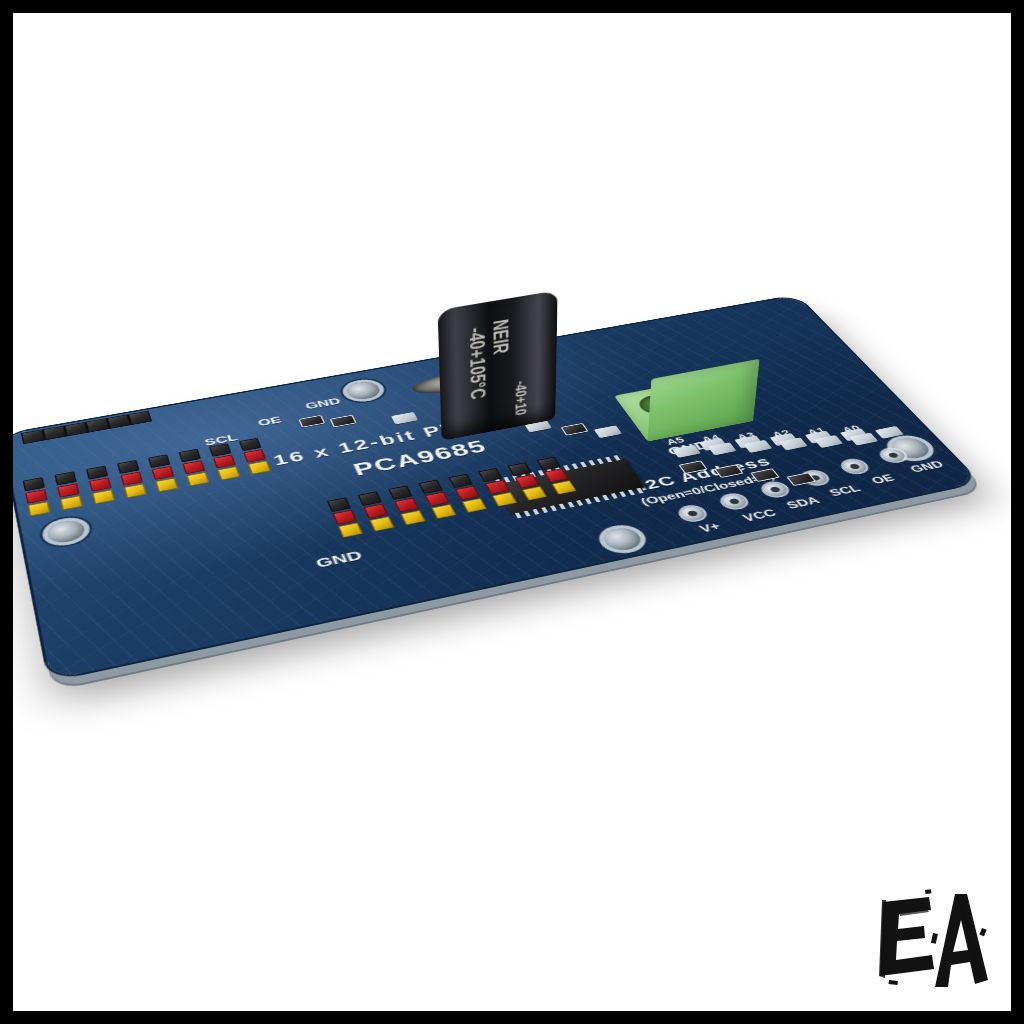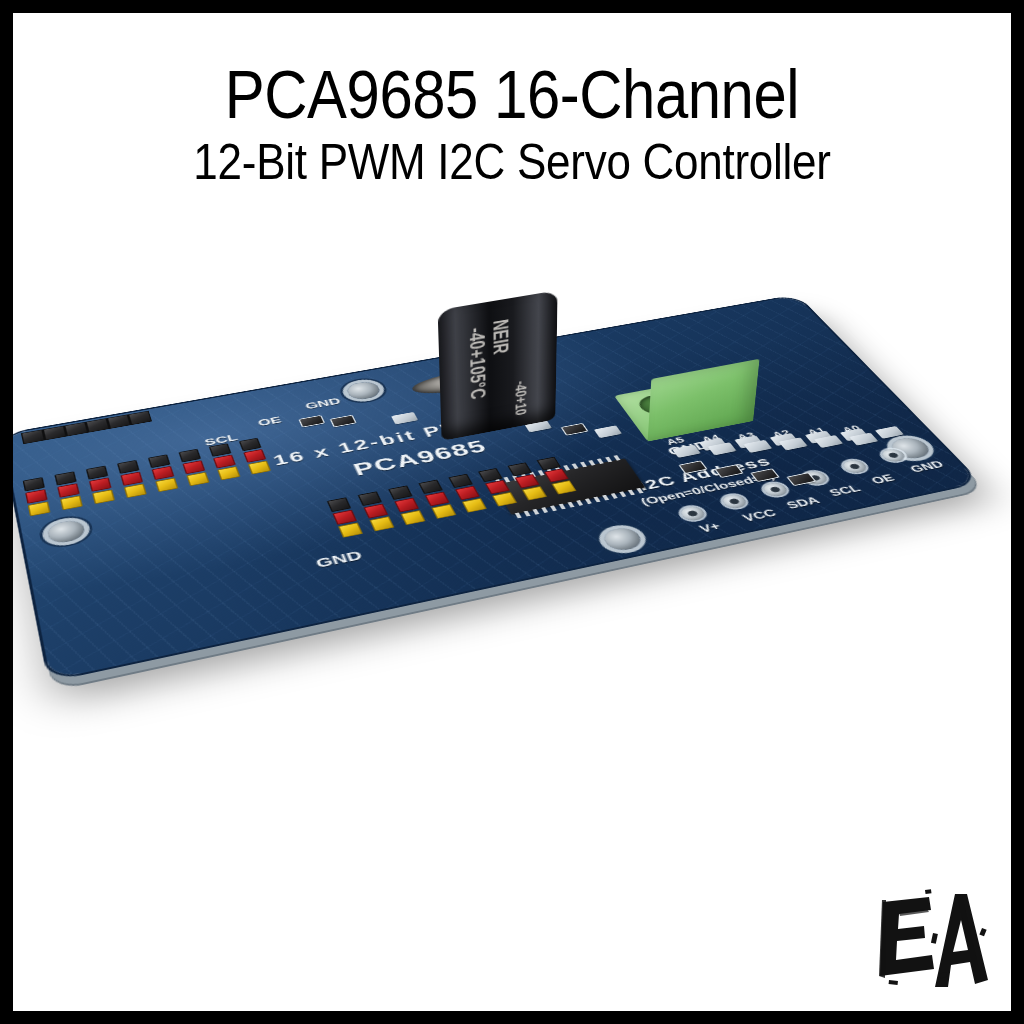--- a/index.html
+++ b/index.html
@@ -337,24 +337,20 @@
     height: 105px;
     user-select: none;
   }
 </style>
 </head>
 <body>
 
 <div id="frame">
   <div id="canvas">
 
-    <div id="title-block">
-      <div id="title-line1">PCA9685 16-Channel</div>
-      <div id="title-line2">12-Bit PWM I2C Servo Controller</div>
-    </div>
 
     <div id="scene">
       <div id="board-stage">
 
         <div id="pcb"></div>
 
         <div class="mount-hole" style="left:18px; top:134px; width:26px; height:26px;"></div>
         <div class="mount-hole" style="left:276px; top:16px; width:26px; height:26px;"></div>
         <div class="mount-hole" style="left:660px; top:238px; width:28px; height:28px;"></div>
         <div class="mount-hole" style="left:402px; top:276px; width:26px; height:26px;"></div>

